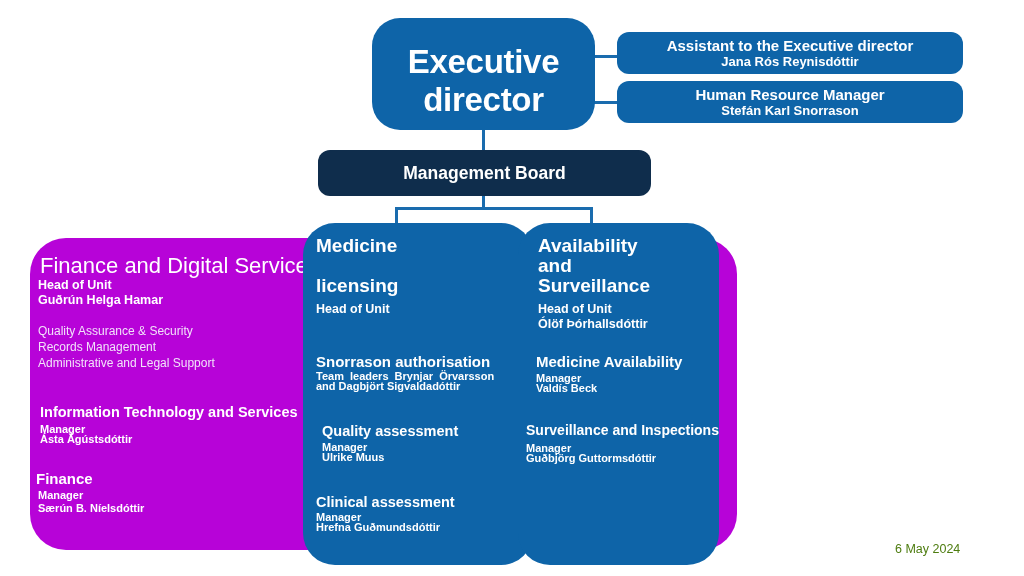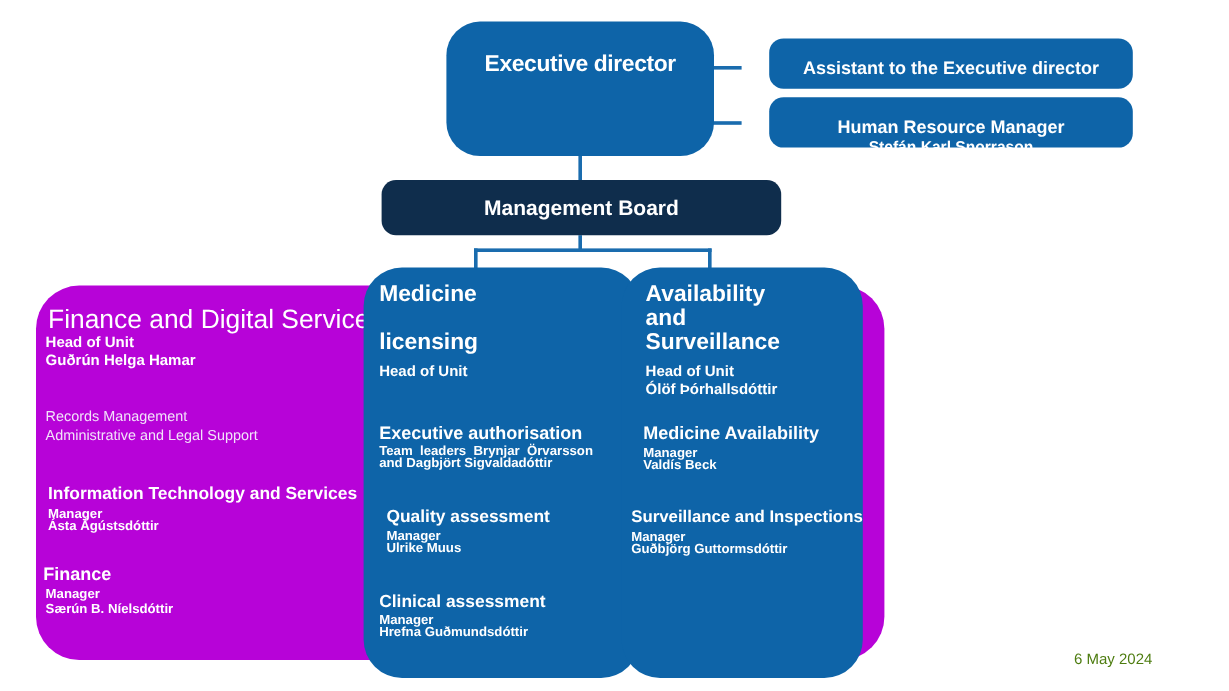--- a/index.html
+++ b/index.html
@@ -22,28 +22,28 @@
   .line { position: absolute; background: var(--connector); z-index: 0; }
 
   .box { position: absolute; color: #fff; }
 
   
   .exec-box {
     left: 372px; top: 18px; width: 223px; height: 112px;
     background: var(--blue); border-radius: 28px;
     text-align: center; padding-top: 25px; z-index: 3;
   }
-  .exec-title { font-size: 19px; font-weight: 700; letter-spacing: -0.3px; }
+  .exec-title { font-size: 33px; font-weight: 700; letter-spacing: -0.3px; }
   .exec-name { font-size: 14.5px; font-weight: 700; margin-top: 3px; }
 
   
   .side-box {
-    left: 641px; width: 303px; height: 42px;
+    left: 617px; width: 346px; height: 42px;
     background: var(--blue); border-radius: 12px;
-    text-align: center; padding-top: 17px; z-index: 3;
+    text-align: center; padding-top: 5px; z-index: 3;
   }
   .assistant-box { top: 32px; }
   .hr-box { top: 81px; }
   .side-title { font-size: 15px; font-weight: 700; }
   .side-name { font-size: 13px; font-weight: 700; margin-top: 0px; }
 
   
   .board-box {
     left: 318px; top: 150px; width: 333px; height: 46px;
     background: var(--navy); border-radius: 12px;
@@ -92,55 +92,57 @@
   <div class="line" style="left:395px;top:207px;width:198px;height:3px"></div>
   <div class="line" style="left:395px;top:207px;width:3px;height:19px"></div>
   <div class="line" style="left:590px;top:207px;width:3px;height:19px"></div>
 
   <div class="box exec-box">
     <div class="exec-title">Executive director</div>
   </div>
 
   <div class="box side-box assistant-box">
     <div class="side-title">Assistant to the Executive director</div>
+    <div class="side-name">Jana Rós Reynisdóttir</div>
   </div>
 
   <div class="box side-box hr-box">
     <div class="side-title">Human Resource Manager</div>
     <div class="side-name">Stefán Karl Snorrason</div>
   </div>
 
   <div class="box board-box">
     <div class="board-title">Management Board</div>
   </div>
 
   <div class="box magenta-panel">
     <div class="t unit-title" style="left:10px;top:15px">Finance and Digital Services</div>
     <div class="t head-label" style="left:8px;top:40px">Head of Unit</div>
     <div class="t head-label" style="left:8px;top:55px">Guðrún Helga Hamar</div>
 
+    <div class="t svc" style="left:8px;top:86px">Quality Assurance &amp; Security</div>
     <div class="t svc" style="left:8px;top:102px">Records Management</div>
     <div class="t svc" style="left:8px;top:118px">Administrative and Legal Support</div>
 
     <div class="t sec-title" style="left:10px;top:166px">Information Technology and Services</div>
     <div class="t sec-person" style="left:10px;top:186px">Manager</div>
     <div class="t sec-person" style="left:10px;top:196px">Ásta Ágústsdóttir</div>
 
     <div class="t sec-title" style="left:6px;top:232px;font-size:15px">Finance</div>
     <div class="t sec-person" style="left:8px;top:252px">Manager</div>
     <div class="t sec-person" style="left:8px;top:265px">Særún B. Níelsdóttir</div>
   </div>
 
   <div class="box unit-blue medicine-box">
     <div class="t unit-title-big" style="left:13px;top:13px">Medicine</div>
     <div class="t unit-title-big" style="left:13px;top:53px">licensing</div>
 
     <div class="t head-label" style="left:13px;top:79px">Head of Unit</div>
 
-    <div class="t sec-title" style="left:13px;top:130px;font-size:15px">Executive authorisation</div>
+    <div class="t sec-title" style="left:13px;top:130px;font-size:15px">Snorrason authorisation</div>
     <div class="t sec-person wspace" style="left:13px;top:148px">Team leaders Brynjar Örvarsson</div>
     <div class="t sec-person" style="left:13px;top:158px">and Dagbjört Sigvaldadóttir</div>
 
     <div class="t sec-title" style="left:19px;top:200px">Quality assessment</div>
     <div class="t sec-person" style="left:19px;top:219px">Manager</div>
     <div class="t sec-person" style="left:19px;top:229px">Ulrike Muus</div>
 
     <div class="t sec-title" style="left:13px;top:271px">Clinical assessment</div>
     <div class="t sec-person" style="left:13px;top:289px">Manager</div>
     <div class="t sec-person" style="left:13px;top:299px">Hrefna Guðmundsdóttir</div>

